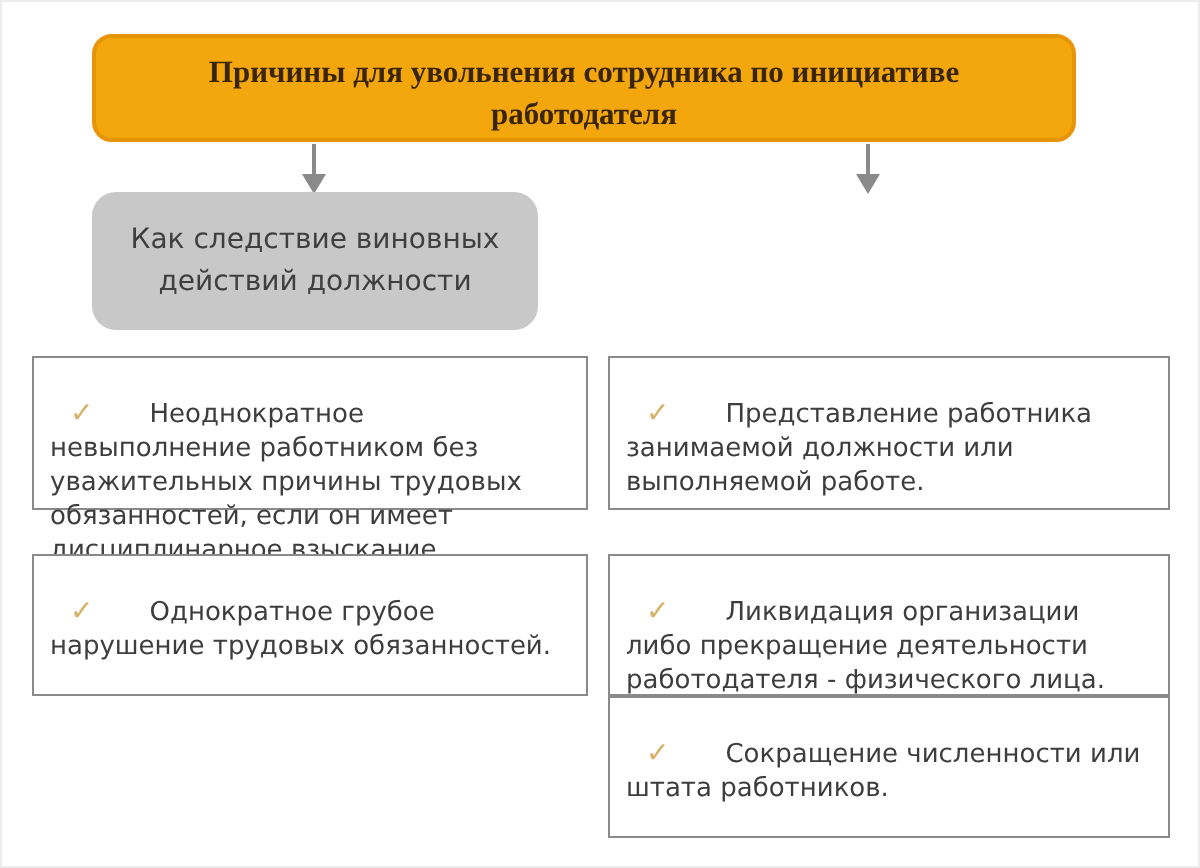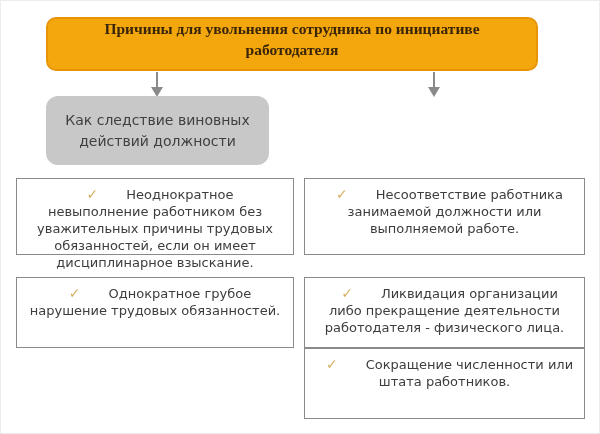--- a/index.html
+++ b/index.html
@@ -17,21 +17,21 @@
   
   .header-box {
     position: absolute;
     left: 45px; top: 16px;
     width: 492px; height: 54px;
     background: #F3A70D;
     border: 2px solid #E89409;
     border-radius: 10px;
     box-sizing: border-box;
     display: flex;
-    align-items: flex-start;
+    align-items: flex-end;
     justify-content: center;
     text-align: center;
   }
   .header-box .title {
     font-family: "Liberation Serif", "DejaVu Serif", serif;
     font-weight: bold;
     font-size: 15.5px;
     line-height: 1.35;
     color: #3A2508;
     max-width: 430px;
@@ -63,22 +63,21 @@
 
   
   .item {
     position: absolute;
     background: #ffffff;
     border: 1px solid #8A8A8A;
     box-sizing: border-box;
     color: #3D3D3D;
     font-size: 13px;
     line-height: 17px;
-    padding: 7px 8px 5px 8px;
-    text-align: center;
+    padding: 20px 8px 5px 8px;
   }
   .item p { margin: 0; }
   .col-left  { left: 15px;  width: 278px; }
   .col-right { left: 303px; width: 281px; }
   .row-1 { top: 177px; height: 77px; }
   .row-2 { top: 264px; height: 71px; margin-top: 12px; }
   .row-3 { top: 347px; height: 71px; }
 
   .check {
     color: #D6B267;
@@ -111,21 +110,21 @@
   </div>
 
   <div class="item col-left row-1">
     <p><span class="check">✓</span><span>Неоднократное невыполнение работником без уважительных причины трудовых обязанностей, если он имеет дисциплинарное взыскание.</span></p>
   </div>
   <div class="item col-left row-2">
     <p><span class="check">✓</span><span>Однократное грубое нарушение трудовых обязанностей.</span></p>
   </div>
 
   <div class="item col-right row-1">
-    <p><span class="check">✓</span><span>Несоответствие работника занимаемой должности или выполняемой работе.</span></p>
+    <p><span class="check">✓</span><span>Представление работника занимаемой должности или выполняемой работе.</span></p>
   </div>
   <div class="item col-right row-2">
     <p><span class="check">✓</span><span>Ликвидация организации либо прекращение деятельности работодателя - физического лица.</span></p>
   </div>
   <div class="item col-right row-3">
     <p><span class="check">✓</span><span>Сокращение численности или штата работников.</span></p>
   </div>
 
 </div>
 

